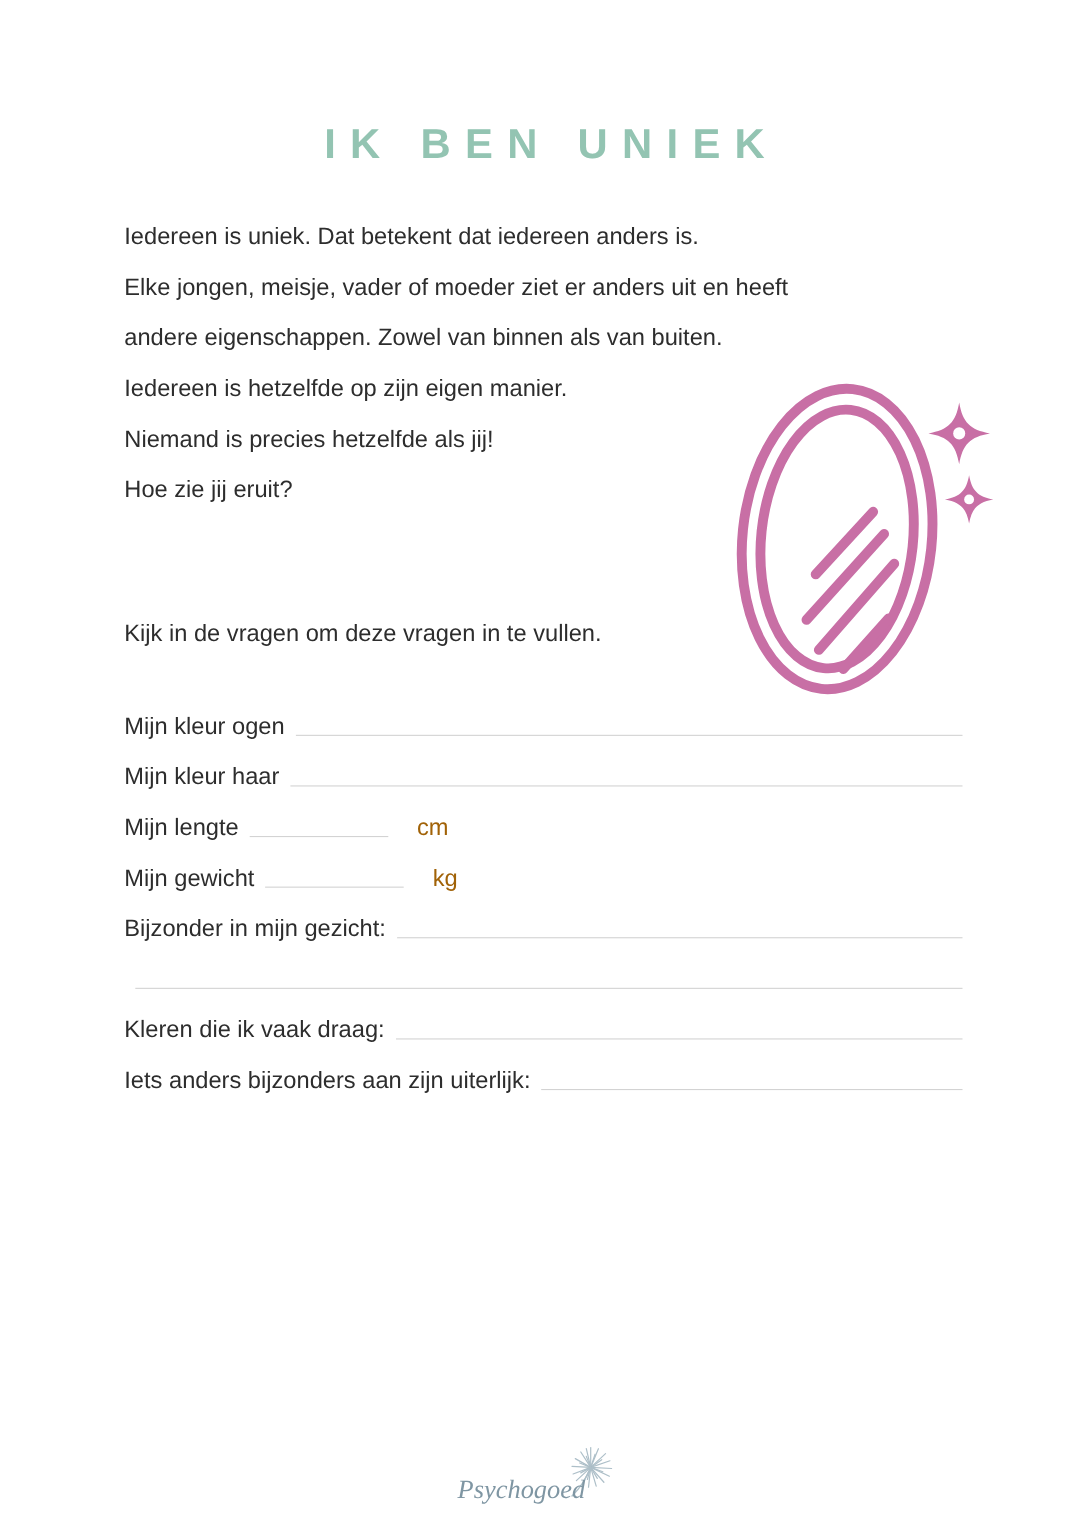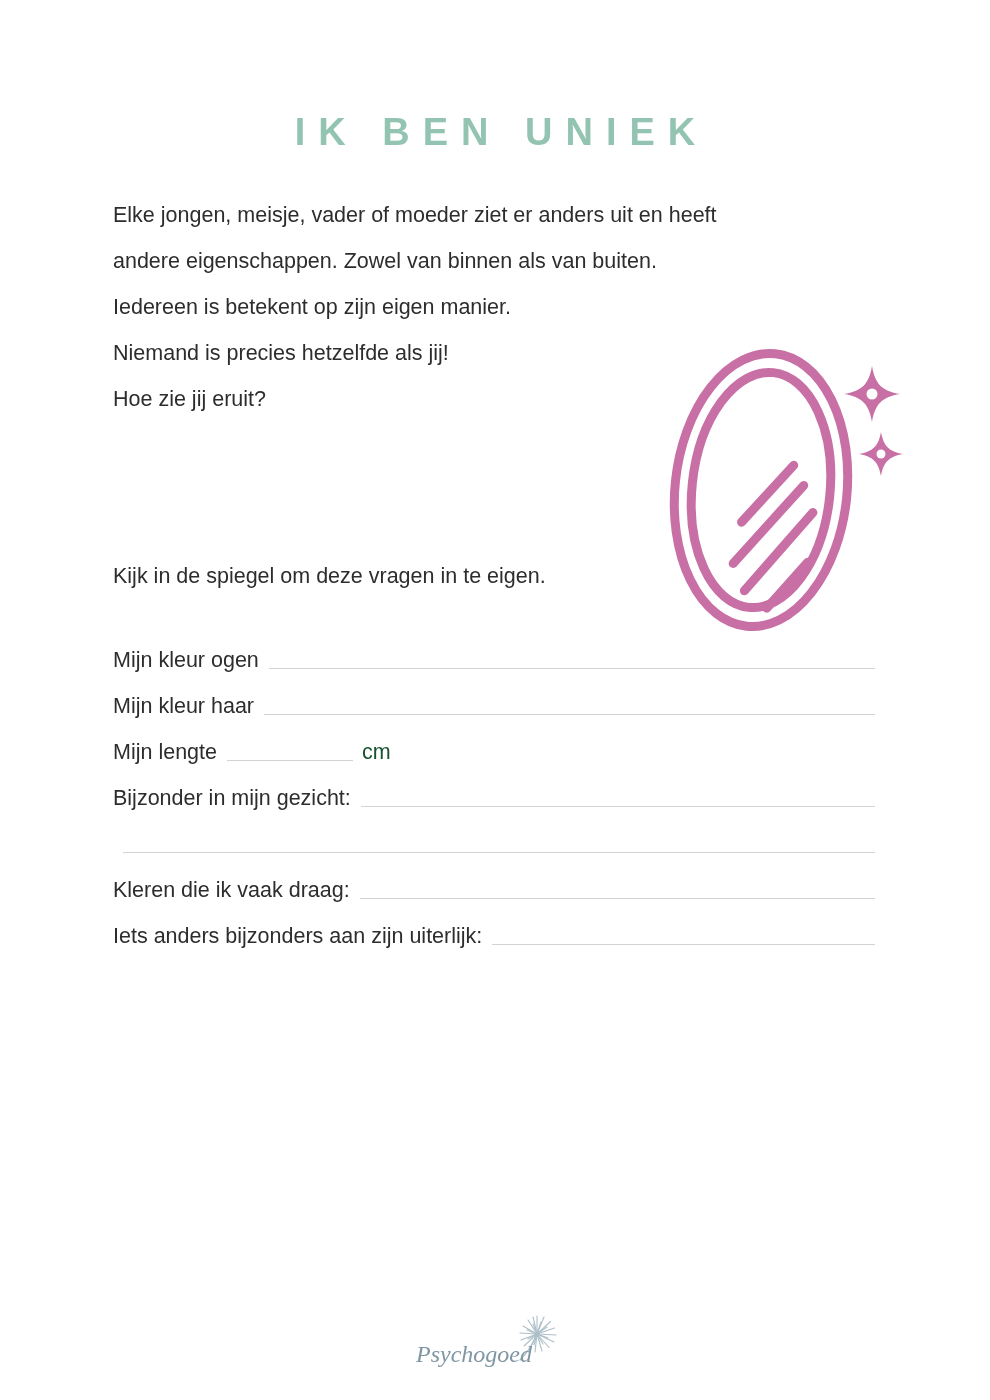--- a/index.html
+++ b/index.html
@@ -101,22 +101,22 @@
     margin-left: 10px;
     flex: 1 1 auto;
     min-width: 10px;
   }
   .blank.short {
     flex: 0 0 auto;
     width: 126px;
   }
   .unit {
     font-size: 21.5px;
-    color: #14532d;
-    margin-left: 9px;
+    color: #a16207;
+    margin-left: 26px;
     flex: 0 0 auto;
     white-space: nowrap;
   }
 
   
   .footer {
     position: absolute;
     left: 0;
     top: 1306px;
     width: 990px;
@@ -133,23 +133,24 @@
   .logo-wrap svg { display: block; width: 100%; height: 100%; }
 </style>
 </head>
 <body>
 
 <div class="page">
 
   <div class="title">IK BEN UNIEK</div>
 
   <div class="intro">
+    <div class="intro-line">Iedereen is uniek. Dat betekent dat iedereen anders is.</div>
     <div class="intro-line">Elke jongen, meisje, vader of moeder ziet er anders uit en heeft</div>
     <div class="intro-line">andere eigenschappen. Zowel van binnen als van buiten.</div>
-    <div class="intro-line">Iedereen is betekent op zijn eigen manier.</div>
+    <div class="intro-line">Iedereen is hetzelfde op zijn eigen manier.</div>
     <div class="intro-line">Niemand is precies hetzelfde als jij!</div>
     <div class="intro-line">Hoe zie jij eruit?</div>
   </div>
 
   <div class="mirror">
     <svg viewBox="0 0 252 300" xmlns="http://www.w3.org/2000/svg" fill="none" stroke="#c86fa5" stroke-linecap="round" stroke-linejoin="round">
       <g transform="rotate(6 98 146)">
 
         <ellipse cx="98" cy="146" rx="86" ry="137" stroke-width="9"></ellipse>
 
@@ -176,40 +177,45 @@
         <path d="M218 88
                  C220.5 102 226 107.5 240 110
                  C226 112.5 220.5 118 218 132
                  C215.5 118 210 112.5 196 110
                  C210 107.5 215.5 102 218 88 Z"></path>
         <circle cx="218" cy="110" r="4.5" fill="#ffffff"></circle>
       </g>
     </svg>
   </div>
 
-  <div class="instruction">Kijk in de spiegel om deze vragen in te eigen.</div>
+  <div class="instruction">Kijk in de vragen om deze vragen in te vullen.</div>
 
   <div class="form">
 
     <div class="field-row">
       <span class="field-label">Mijn kleur ogen</span>
       <span class="blank"></span>
     </div>
 
     <div class="field-row">
       <span class="field-label">Mijn kleur haar</span>
       <span class="blank"></span>
     </div>
 
     <div class="field-row">
       <span class="field-label">Mijn lengte</span>
       <span class="blank short"></span>
       <span class="unit">cm</span>
     </div>
 
+    <div class="field-row">
+      <span class="field-label">Mijn gewicht</span>
+      <span class="blank short"></span>
+      <span class="unit">kg</span>
+    </div>
 
     <div class="field-row">
       <span class="field-label">Bijzonder in mijn gezicht:</span>
       <span class="blank"></span>
     </div>
 
     <div class="field-row">
       <span class="blank"></span>
     </div>
 

